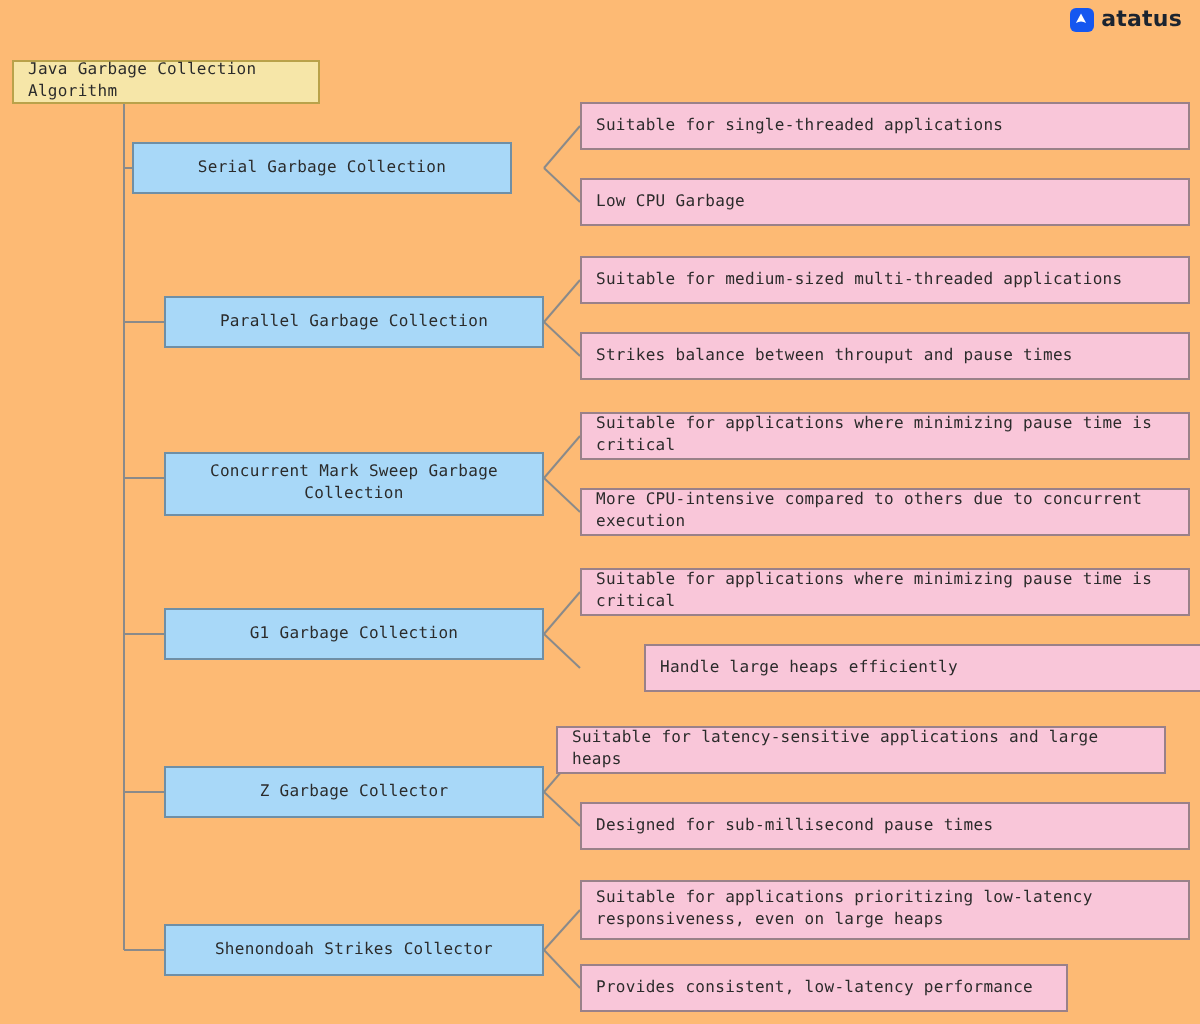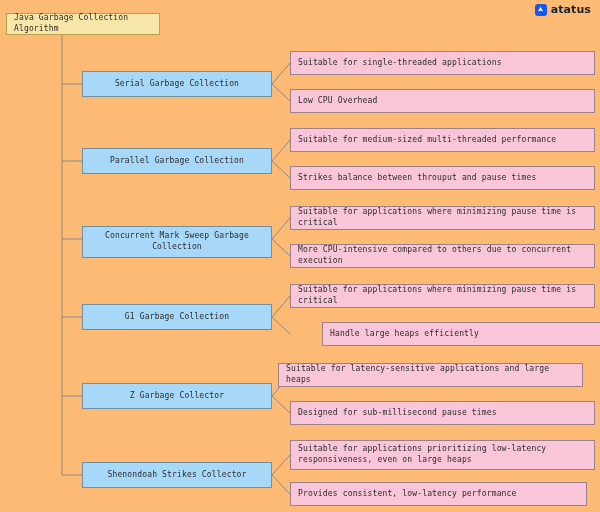--- a/index.html
+++ b/index.html
@@ -58,20 +58,21 @@
     font-size: 8px;
     line-height: 1.35;
     color: #2b2b2b;
     letter-spacing: .15px;
   }
   .node-root {
     background: #f6e6a8;
     border-color: #b9a24a;
     justify-content: flex-start;
     padding: 0 7px;
+    margin-top: 17px;
   }
   .node-branch {
     background: #a8d8f8;
     border-color: #6f8fa6;
     justify-content: center;
     padding: 0 6px;
     text-align: center;
   }
   .node-leaf {
     background: #f9c6d9;
@@ -115,34 +116,34 @@
         <path d="M6 2.4 L9.4 8.6 Q6 6.6 2.6 8.6 Z" fill="#ffffff"></path>
       </svg>
     </span>
     <span class="brand-name">atatus</span>
   </div>
 
   <div id="nodes">
       <div class="node node-root" style="left: 6px; top: 13px; width: 154px; height: 22px;">
         <span>Java Garbage Collection Algorithm</span>
       </div>
-      <div class="node node-branch" style="left: 82px; top: 71px; width: 190px; height: 26px;">
+      <div class="node node-branch" style="left: 66px; top: 71px; width: 190px; height: 26px;">
         <span>Serial Garbage Collection</span>
       </div>
       <div class="node node-leaf" style="left: 290px; top: 51px; width: 305px; height: 24px;">
         <span>Suitable for single-threaded applications</span>
       </div>
       <div class="node node-leaf" style="left: 290px; top: 89px; width: 305px; height: 24px;">
-        <span>Low CPU Overhead</span>
+        <span>Low CPU Garbage</span>
       </div>
       <div class="node node-branch" style="left: 82px; top: 148px; width: 190px; height: 26px;">
         <span>Parallel Garbage Collection</span>
       </div>
       <div class="node node-leaf" style="left: 290px; top: 128px; width: 305px; height: 24px;">
-        <span>Suitable for medium-sized multi-threaded performance</span>
+        <span>Suitable for medium-sized multi-threaded applications</span>
       </div>
       <div class="node node-leaf" style="left: 290px; top: 166px; width: 305px; height: 24px;">
         <span>Strikes balance between throuput and pause times</span>
       </div>
       <div class="node node-branch" style="left: 82px; top: 226px; width: 190px; height: 32px;">
         <span>Concurrent Mark Sweep Garbage Collection</span>
       </div>
       <div class="node node-leaf" style="left: 290px; top: 206px; width: 305px; height: 24px;">
         <span>Suitable for applications where minimizing pause time is critical</span>
       </div>
@@ -166,17 +167,17 @@
       </div>
       <div class="node node-leaf" style="left: 290px; top: 401px; width: 305px; height: 24px;">
         <span>Designed for sub-millisecond pause times</span>
       </div>
       <div class="node node-branch" style="left: 82px; top: 462px; width: 190px; height: 26px;">
         <span>Shenondoah Strikes Collector</span>
       </div>
       <div class="node node-leaf multiline" style="left: 290px; top: 440px; width: 305px; height: 30px;">
         <span>Suitable for applications prioritizing low-latency responsiveness, even on large heaps</span>
       </div>
-      <div class="node node-leaf" style="left: 290px; top: 482px; width: 297px; height: 24px; text-align: right;">
+      <div class="node node-leaf" style="left: 290px; top: 482px; width: 244px; height: 24px; text-align: right;">
         <span>Provides consistent, low-latency performance</span>
       </div>
     </div>
 </div>
 
 </body></html>

